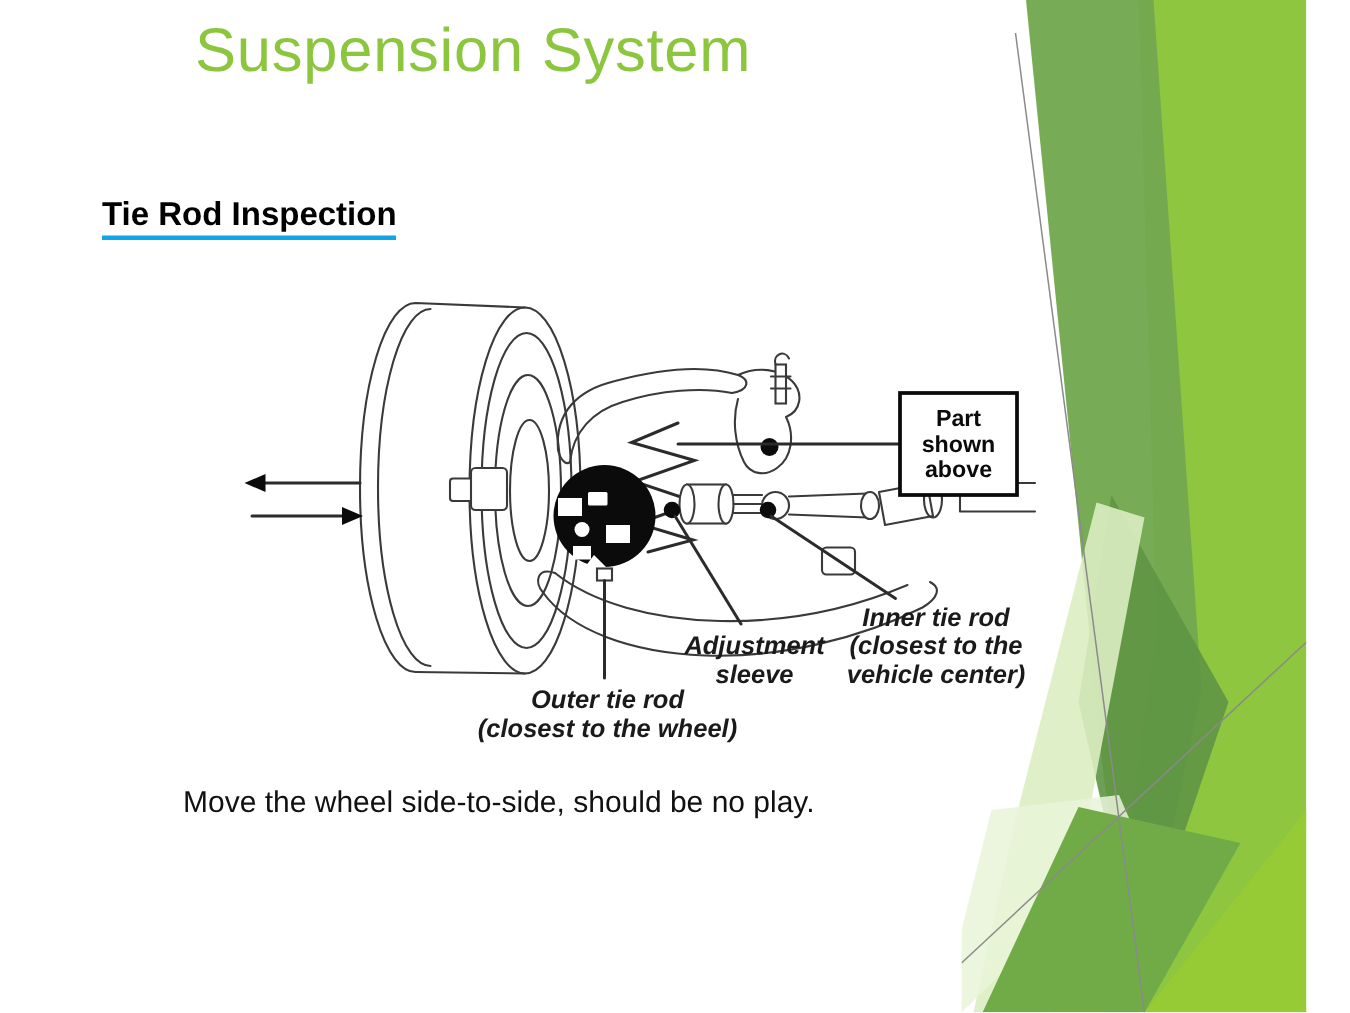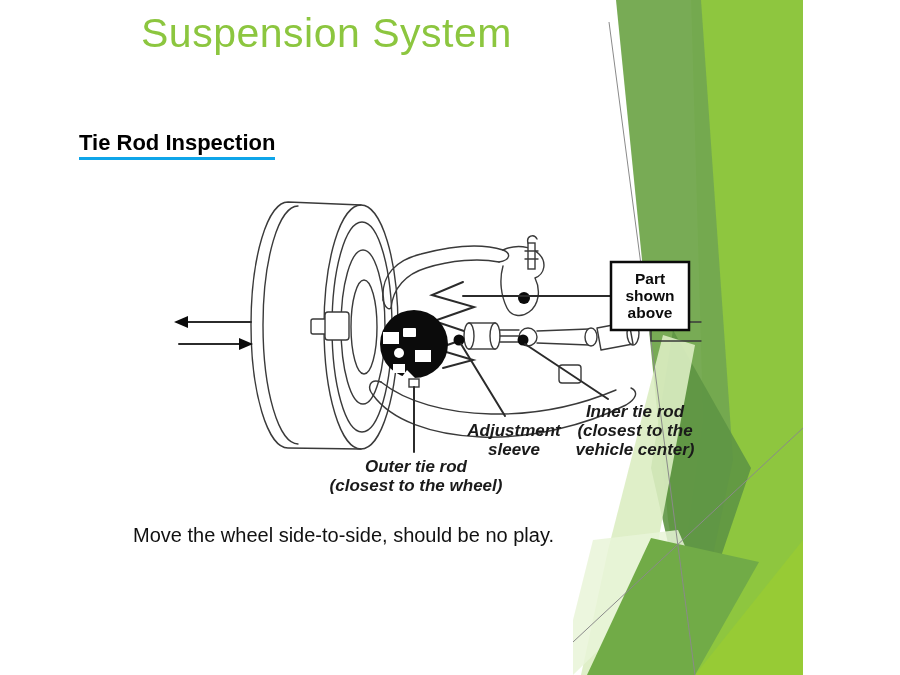--- a/index.html
+++ b/index.html
@@ -1,22 +1,21 @@
 <!DOCTYPE html>
 <html style="--title-green: #8cc63f; --deco-bright: #8ec63f; --deco-medium: #74a850; --deco-dark: #5e9544; --deco-pale: #dcedc2; --deco-paler: #e9f4d8; --deco-bottom: #71ab47; --deco-bottom-bright: #97cb35; --line-gray: #8a8a8a; --ink: #1a1a1a;"><head>
 <meta charset="utf-8">
 <style>
   html,body{margin:0;padding:0;background:#fff;}
   .slide{
     position:relative;
-    width:792px;height:675px;
+    width:871px;height:675px;
     background:#fff;
     overflow:hidden;
     font-family:"Liberation Sans", sans-serif;
-    margin-left:11px;
   }
   .deco{position:absolute;top:0;right:0;width:230px;height:675px;}
   .deco polygon, .deco line{shape-rendering:auto;}
   .f-bright{fill:var(--deco-bright);}
   .f-medium{fill:var(--deco-medium);opacity:.97;}
   .f-dark{fill:var(--deco-dark);opacity:.9;}
   .f-pale{fill:var(--deco-pale);opacity:.9;}
   .f-paler{fill:var(--deco-paler);opacity:.85;}
   .f-bottom{fill:var(--deco-bottom);}
   .f-bottombright{fill:var(--deco-bottom-bright);}

